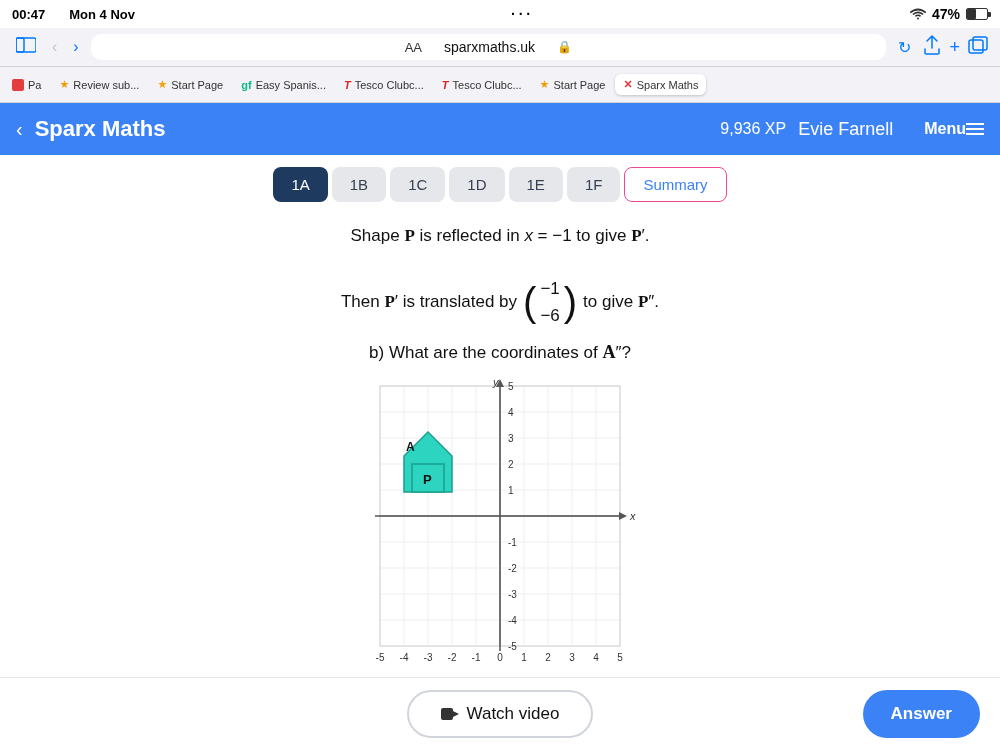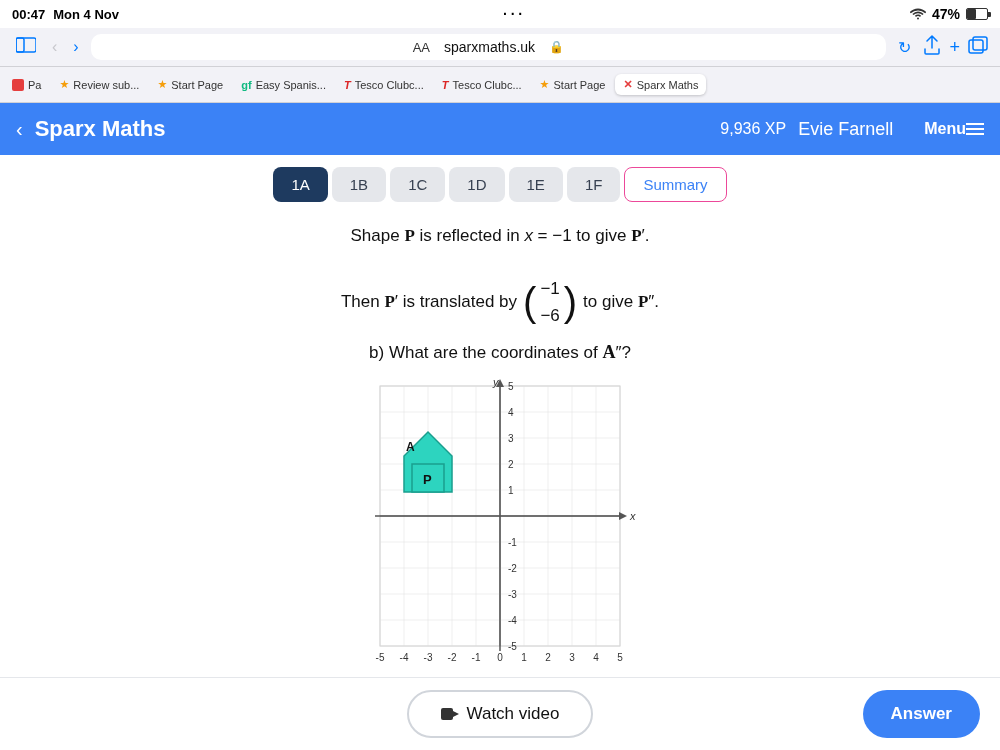--- a/index.html
+++ b/index.html
@@ -3,36 +3,36 @@
   <meta charset="utf-8">
   <style>
     * { margin: 0; padding: 0; box-sizing: border-box; }
     body { width: 1000px; height: 750px; font-family: -apple-system, BlinkMacSystemFont, 'Segoe UI', sans-serif; overflow: hidden; background: #fff; }
 
     
     .status-bar {
       display: flex; justify-content: space-between; align-items: center;
       padding: 0 12px; height: 28px; background: #fff; font-size: 13px; font-weight: 600;
     }
-    .status-left { display: flex; gap: 8px; align-items: center; }
+    .status-left { display: flex; gap: 24px; align-items: center; }
     .status-right { display: flex; gap: 6px; align-items: center; font-size: 12px; }
     .battery-icon { width: 22px; height: 12px; border: 1.5px solid #333; border-radius: 2px; position: relative; display: inline-block; }
     .battery-icon::after { content: ''; position: absolute; right: -4px; top: 3px; width: 3px; height: 5px; background: #333; border-radius: 0 1px 1px 0; }
     .battery-fill { height: 100%; width: 47%; background: #333; border-radius: 1px; }
 
     
     .browser-chrome {
       background: #f2f2f7; border-bottom: 1px solid #d1d1d6;
       padding: 6px 12px; display: flex; align-items: center; gap: 8px;
     }
     .nav-btn { background: none; border: none; cursor: pointer; font-size: 16px; color: #007aff; padding: 2px 4px; }
     .nav-btn.disabled { color: #c7c7cc; }
     .address-bar {
       flex: 1; background: #fff; border-radius: 10px; padding: 5px 12px;
-      display: flex; align-items: center; justify-content: center; gap: 14px;
+      display: flex; align-items: center; justify-content: center; gap: 22px;
       font-size: 14px; color: #333; border: none;
     }
     .share-btn, .new-tab-btn, .tabs-btn { background: none; border: none; cursor: pointer; color: #007aff; font-size: 18px; }
 
     
     .tab-bar {
       background: #f2f2f7; display: flex; overflow-x: auto; border-bottom: 1px solid #d1d1d6;
       padding: 0 4px; gap: 2px; height: 36px; align-items: center;
     }
     .tab-bar::-webkit-scrollbar { display: none; }

